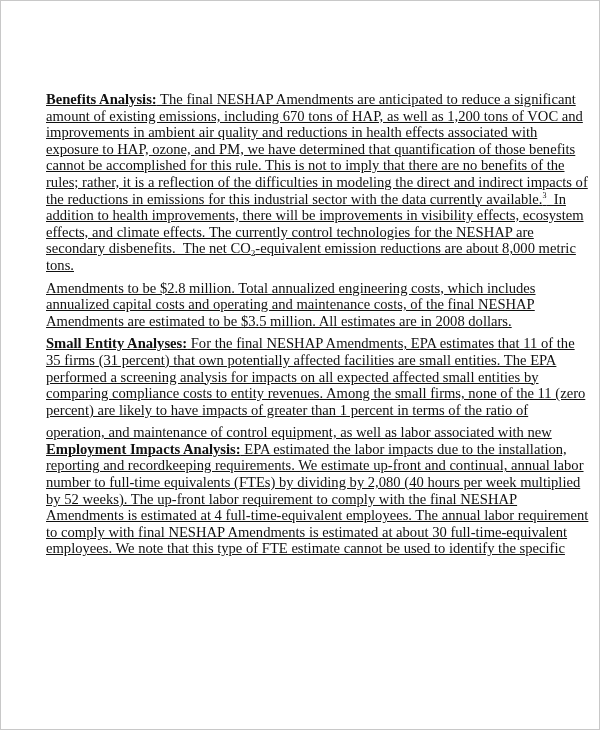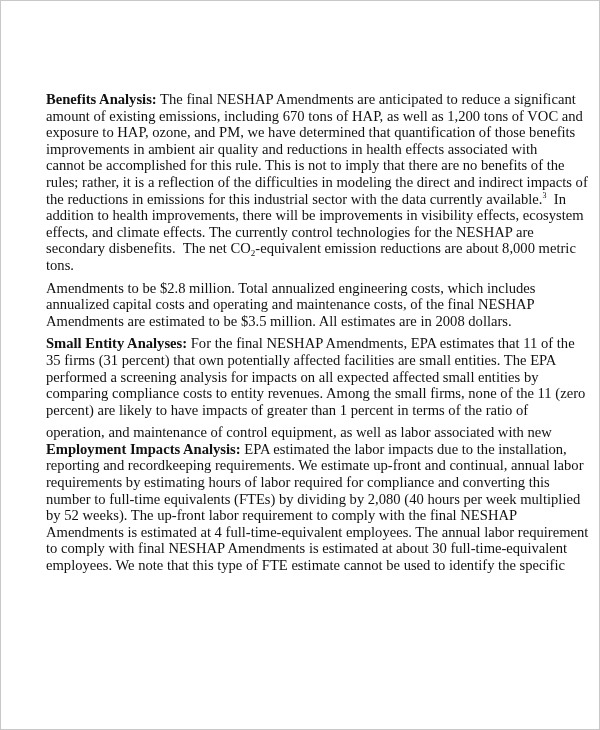--- a/index.html
+++ b/index.html
@@ -7,36 +7,36 @@
   .page {
     position:absolute; left:0; top:0; width:598px; height:728px;
     border:1px solid #c8c8c8; background:#ffffff;
   }
   .content {
     position:absolute; left:45px; top:90px; width:520px;
     font-family:"Liberation Serif", "DejaVu Serif", serif;
     font-size:14.6px; line-height:16.6px; color:#111111;
   }
   .para { margin:0 0 6px 0; white-space:nowrap; }
-  .line { display:block; }
+  .line { display:block;text-decoration:underline; }
   .heading { font-weight:bold; }
   sup { font-size:8px; line-height:0; vertical-align:6px; }
   sub { font-size:9px; line-height:0; vertical-align:-3px; }
 </style>
 </head>
 <body>
 
 <div class="page">
   <div class="content">
 
     <p class="para">
       <span class="line"><span class="heading">Benefits Analysis:</span><span> The final NESHAP Amendments are anticipated to reduce a significant</span></span>
       <span class="line">amount of existing emissions, including 670 tons of HAP, as well as 1,200 tons of VOC and</span>
+      <span class="line">improvements in ambient air quality and reductions in health effects associated with</span>
       <span class="line">exposure to HAP, ozone, and PM, we have determined that quantification of those benefits</span>
-      <span class="line">improvements in ambient air quality and reductions in health effects associated with</span>
       <span class="line">cannot be accomplished for this rule.  This is not to imply that there are no benefits of the</span>
       <span class="line">rules; rather, it is a reflection of the difficulties in modeling the direct and indirect impacts of</span>
       <span class="line"><span>the reductions in emissions for this industrial sector with the data currently available.</span><sup>3</sup><span style="white-space:pre">  In</span></span>
       <span class="line">addition to health improvements, there will be improvements in visibility effects, ecosystem</span>
       <span class="line">effects, and climate effects.  The currently control technologies for the NESHAP are</span>
       <span class="line"><span style="white-space:pre">secondary disbenefits.  The net CO</span><sub>2</sub><span>-equivalent emission reductions are about 8,000 metric</span></span>
       <span class="line">tons.</span>
     </p>
 
     <p class="para">
@@ -50,21 +50,20 @@
       <span class="line">35 firms (31 percent) that own potentially affected facilities are small entities. The EPA</span>
       <span class="line">performed a screening analysis for impacts on all expected affected small entities by</span>
       <span class="line">comparing compliance costs to entity revenues. Among the small firms, none of the 11 (zero</span>
       <span class="line">percent) are likely to have impacts of greater than 1 percent in terms of the ratio of</span>
     </p>
 
     <p class="para">
       <span class="line">operation, and maintenance of control equipment, as well as labor associated with new</span>
       <span class="line"><span class="heading">Employment Impacts Analysis:</span><span> EPA estimated the labor impacts due to the installation,</span></span>
       <span class="line">reporting and recordkeeping requirements.  We estimate up-front and continual, annual labor</span>
-      <span class="line">requirements by estimating hours of labor required for compliance and converting this</span>
       <span class="line">number to full-time equivalents (FTEs) by dividing by 2,080 (40 hours per week multiplied</span>
       <span class="line">by 52 weeks).  The up-front labor requirement to comply with the final NESHAP</span>
       <span class="line">Amendments is estimated at 4 full-time-equivalent employees. The annual labor requirement</span>
       <span class="line">to comply with final NESHAP Amendments is estimated at about 30 full-time-equivalent</span>
       <span class="line">employees. We note that this type of FTE estimate cannot be used to identify the specific</span>
     </p>
 
   </div>
 </div>
 

